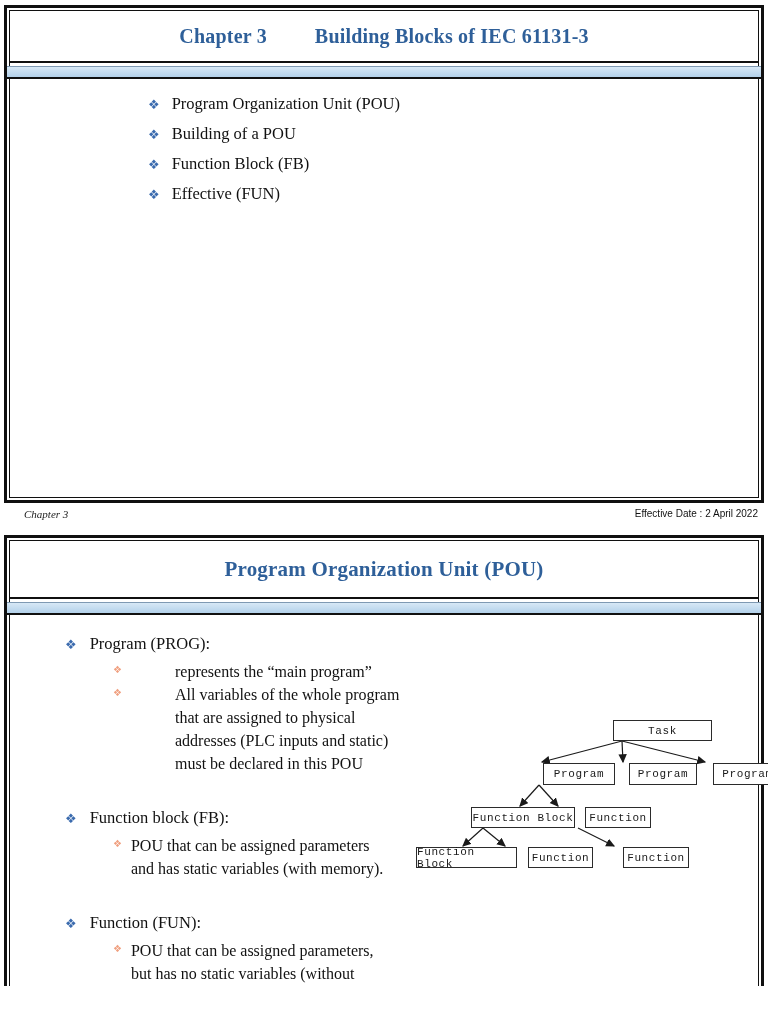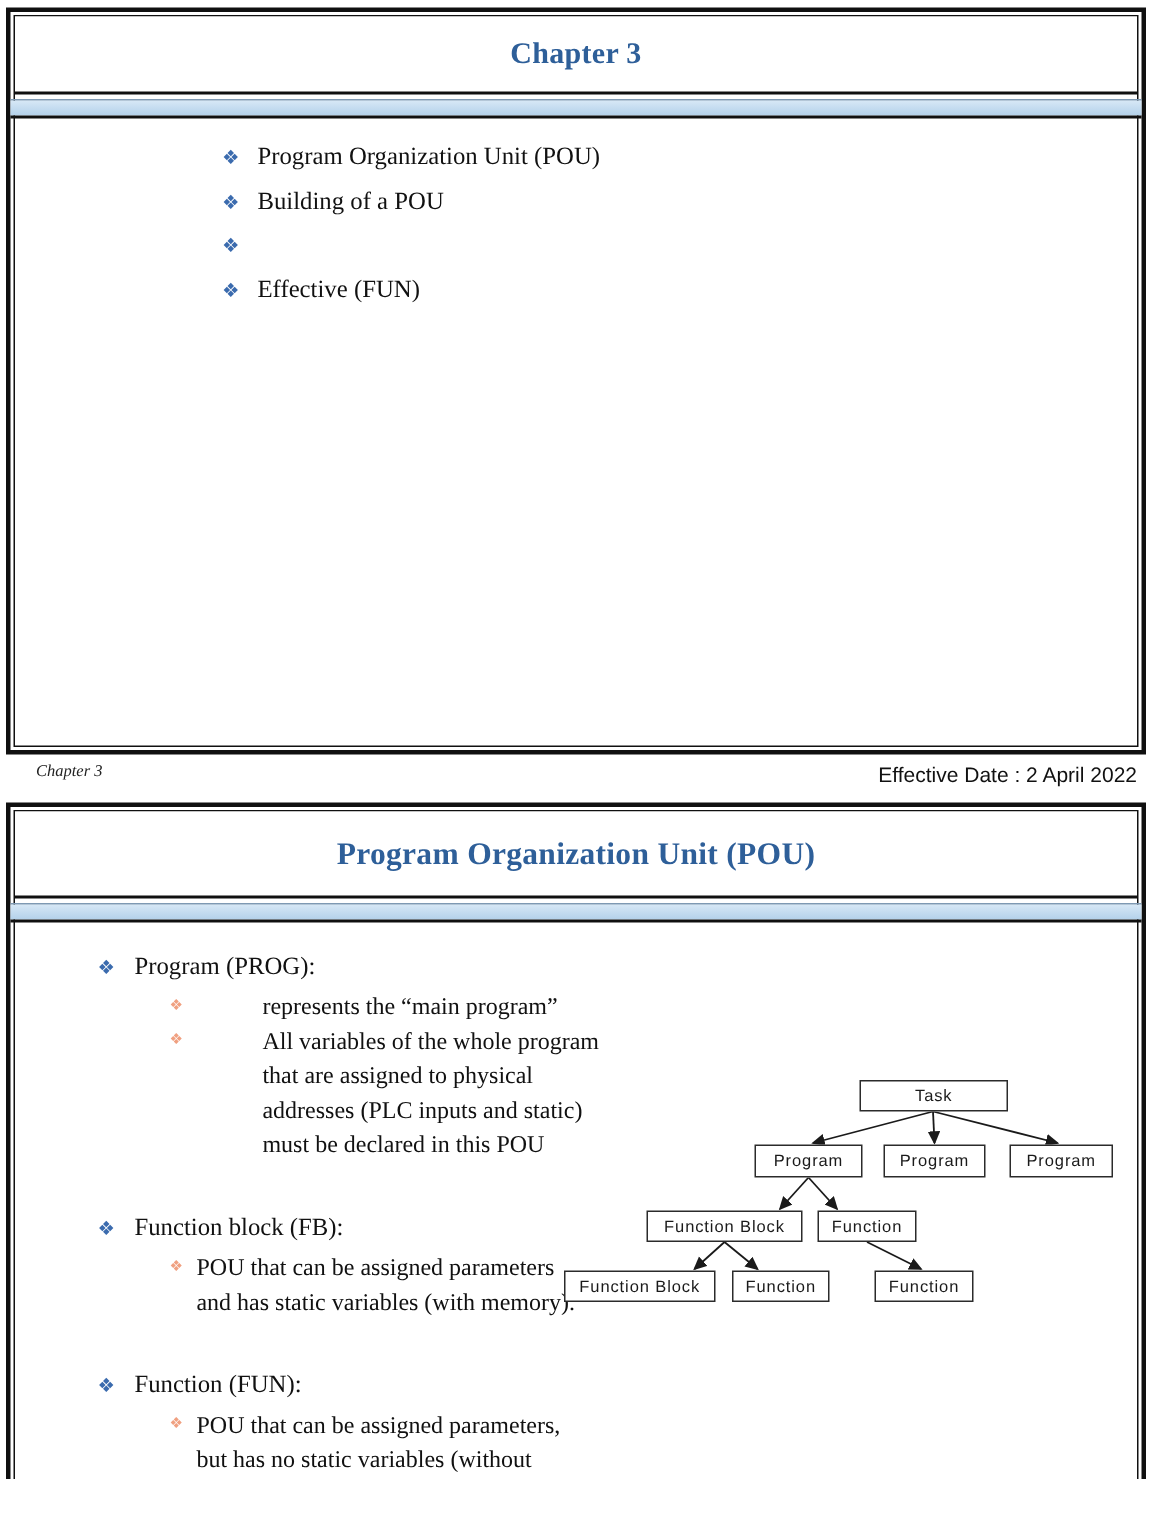--- a/index.html
+++ b/index.html
@@ -23,71 +23,73 @@
   .slide-content{position:relative;z-index:2;}
   
   .topics-heading{margin:16px 0 0 106px;font-size:17px;font-weight:bold;}
   .topic-list{margin:10px 0 0 141px;padding:0;list-style:none;}
   .topic-list li{display:flex;align-items:baseline;gap:12px;font-size:16.5px;line-height:29px;}
   .b-main{color:#3b6bae;font-size:13px;flex:0 0 auto;}
   
   .footer-row{position:absolute;top:506px;left:4px;right:4px;display:flex;
               justify-content:space-between;align-items:flex-start;padding:2px 18px 0 20px;}
   .footer-left{font-style:italic;font-size:11px;color:#222;}
-  .footer-right{font-family:"Liberation Sans",sans-serif;font-size:14px;color:#111;}
+  .footer-right{font-family:"Liberation Sans",sans-serif;font-size:10px;color:#111;}
   
   .groups{margin:19px 0 0 58px;width:352px;}
   .group{margin-bottom:33px;}
   .g-head{display:flex;align-items:baseline;gap:13px;font-size:16.5px;margin-bottom:6px;}
   .sub{display:flex;align-items:flex-start;gap:9px;margin-left:48px;}
   .b-sub{color:#f0a080;font-size:10px;padding-top:4px;flex:0 0 auto;}
   .sub-text{font-size:16px;line-height:23px;}
   .g1 .sub-text{max-width:292px;margin-left:44px;}
   .g2 .sub-text,.g3 .sub-text{max-width:262px;}
   
   .diagram{position:absolute;left:368px;top:86px;width:382px;height:160px;z-index:2;}
   .diagram svg{position:absolute;left:0;top:0;}
   .dnode{position:absolute;display:flex;align-items:center;justify-content:center;
          box-sizing:border-box;border:1px solid #2b2b2b;background:#fff;
-         font-family:Liberation Sans, sans-serif;font-size:11px;letter-spacing:.6px;color:#1a1a1a;}
+         font-family:Liberation Mono, monospace;font-size:11px;letter-spacing:.6px;color:#1a1a1a;margin-left:40px;}
   .n-task{left:198px;top:0;width:99px;height:21px;}
   .n-p1{left:128px;top:43px;width:72px;height:22px;}
   .n-p2{left:214px;top:43px;width:68px;height:22px;}
   .n-p3{left:298px;top:43px;width:69px;height:22px;}
   .n-fb1{left:56px;top:87px;width:104px;height:21px;}
   .n-fn1{left:170px;top:87px;width:66px;height:21px;}
   .n-fb2{left:1px;top:127px;width:101px;height:21px;}
   .n-fn2{left:113px;top:127px;width:65px;height:21px;}
   .n-fn3{left:208px;top:127px;width:66px;height:21px;}
 </style>
 </head>
 <body>
 
 <div class="page">
 
   <section class="slide slide-1">
     <div class="inner-line"></div>
     <header class="title-area">
       <h1 class="slide-title">
         <span>Chapter 3</span>
+        <span>Building Blocks of IEC 61131-3</span>
       </h1>
     </header>
     <div class="blue-bar"></div>
     <div class="slide-content">
       <ul class="topic-list">
         <li>
           <span class="b-main">❖</span>
           <span>Program Organization Unit (POU)</span>
         </li>
         <li>
           <span class="b-main">❖</span>
           <span>Building of a POU</span>
         </li>
         <li>
           <span class="b-main">❖</span>
+          <span>Function Block (FB)</span>
         </li>
         <li>
           <span class="b-main">❖</span>
           <span>Effective (FUN)</span>
         </li>
       </ul>
     </div>
   </section>
 
   <div class="footer-row">

